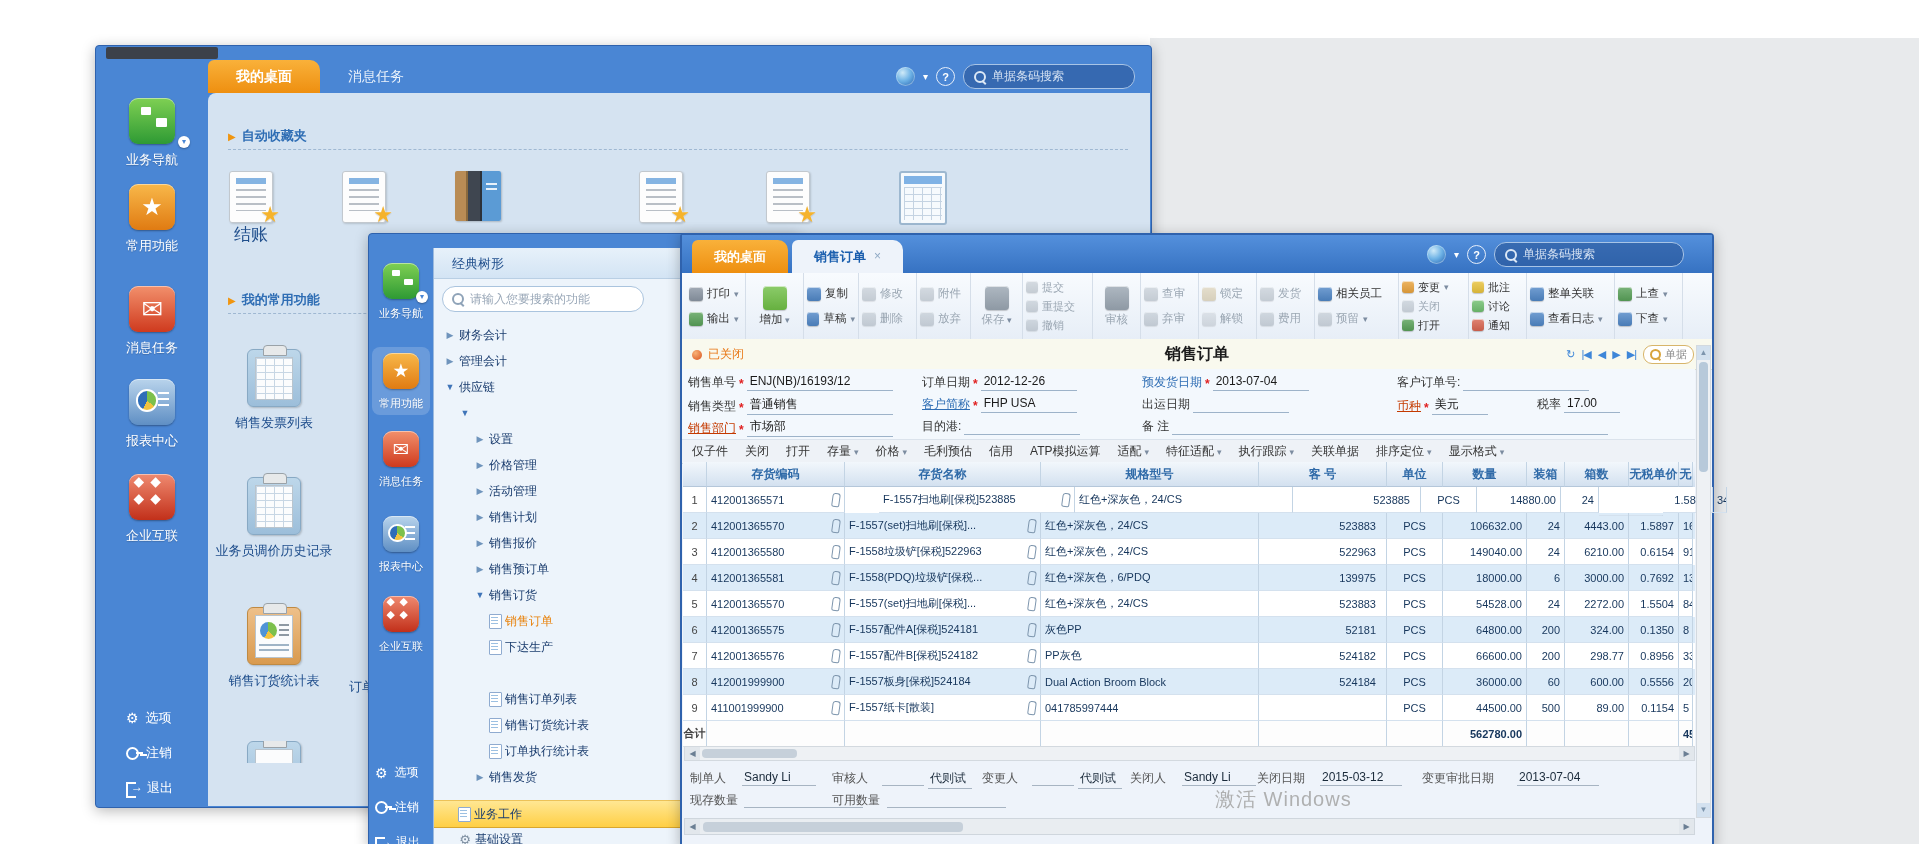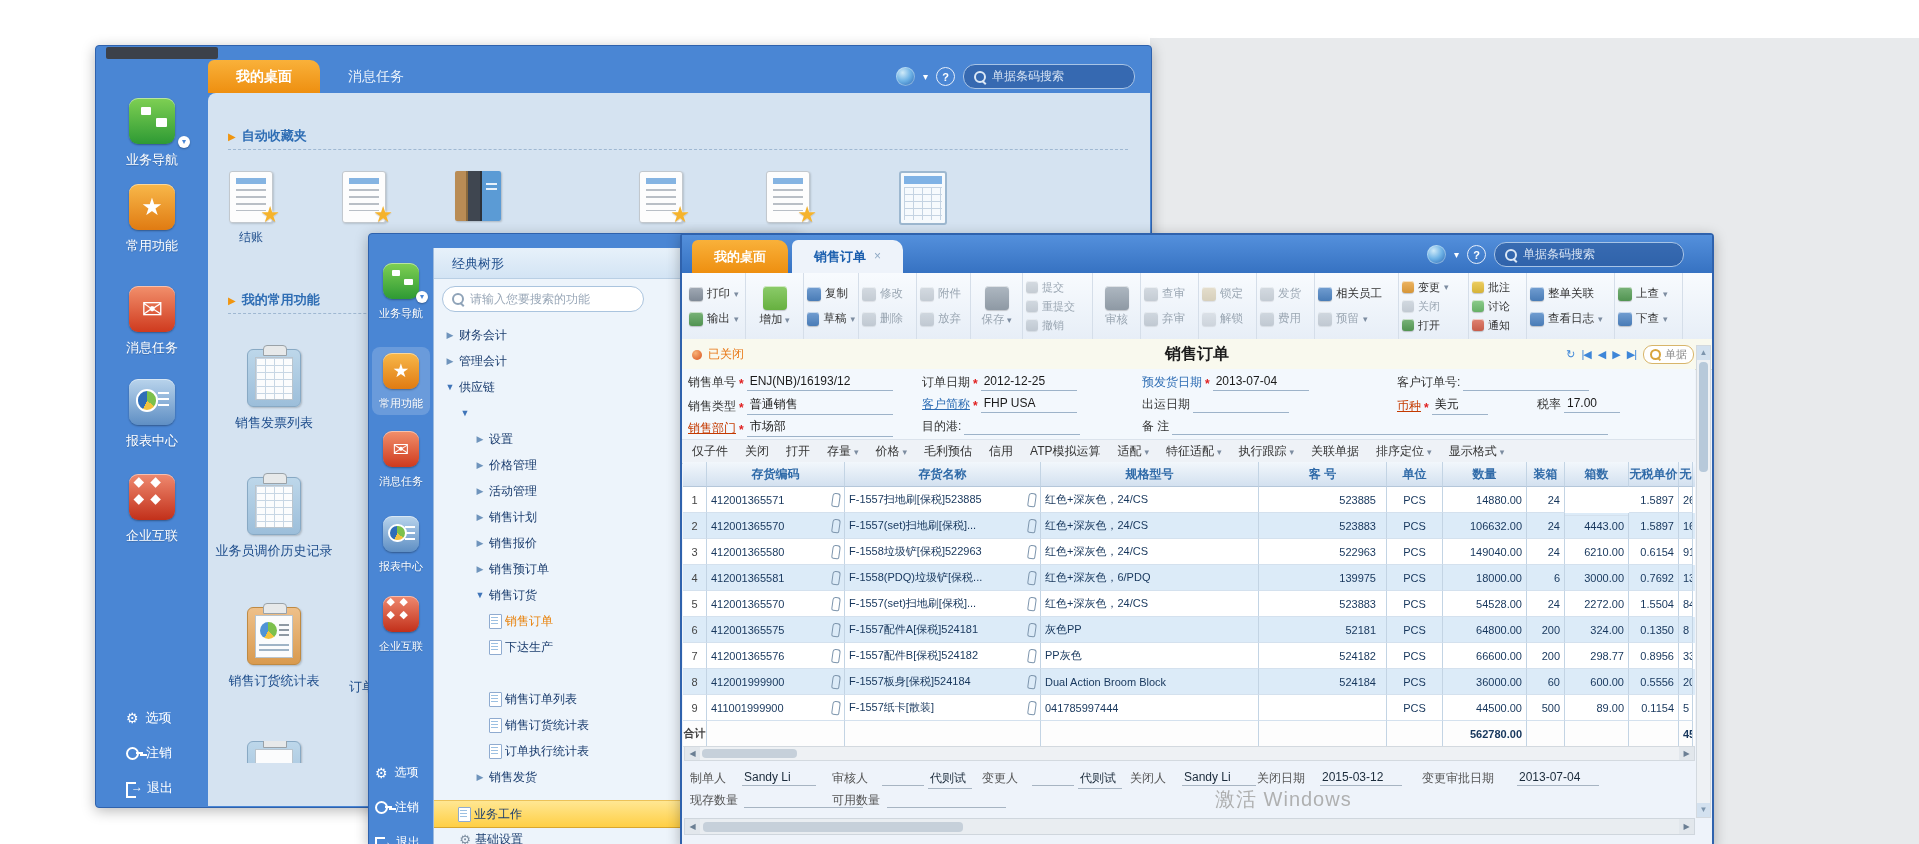--- a/index.html
+++ b/index.html
@@ -27,21 +27,21 @@
   .search-pill{height:23px;border:1px solid #a8c4e6;border-radius:12px;background:rgba(38,82,148,.55);
     display:flex;align-items:center;padding:0 10px;gap:6px;}
   .mag{width:8px;height:8px;border:2px solid #dce8f6;border-radius:50%;position:relative;display:inline-block;}
   .mag::after{content:"";position:absolute;width:2px;height:5px;background:#dce8f6;left:7px;top:7px;transform:rotate(-45deg);}
   .pill-text{color:#d4e1f2;font-size:12px;white-space:nowrap;}
   #bk-content{left:112px;top:47px;width:942px;height:713px;background:#d5e3f1;border-radius:8px 0 0 0;overflow:hidden;}
   .sec-head{color:#2e6db4;font-size:13px;font-weight:bold;display:flex;align-items:center;gap:6px;}
   .sec-arrow{color:#f0950f;font-size:10px;}
   .dashed{border-top:1px dashed #9fb8d2;}
   .dsk-item{position:absolute;width:110px;text-align:center;cursor:default;}
-  .dsk-label{margin-top:6px;font-size:12px;color:#1f4e8c;}
+  .dsk-label{font-size:17px;color:#1f4e8c;}
   
   .ic-doc-star{width:42px;height:50px;margin:0 auto;background:#fdfdfd;border:1px solid #c2c8ce;border-radius:3px;position:relative;
      box-shadow:1px 1px 2px rgba(0,0,0,.15);}
   .ic-doc-star::before{content:"";position:absolute;left:6px;top:6px;width:30px;height:6px;background:#85b4e2;}
   .ic-doc-star::after{content:"";position:absolute;left:6px;top:17px;width:30px;height:22px;
      background:repeating-linear-gradient(#b9bfc6 0 2px,transparent 2px 7px);}
   .star-badge{position:absolute;right:-8px;bottom:-6px;color:#f5b32c;font-size:22px;text-shadow:0 0 2px #fff,0 1px 1px rgba(0,0,0,.25);}
   .ic-books{width:46px;height:50px;margin:0 auto;border-radius:2px;
      background:linear-gradient(90deg,#b98c55 0 11px,#8a6a3e 11px 13px,#3f4650 13px 25px,#2c323a 25px 27px,#5b9bd5 27px 46px);
      box-shadow:1px 1px 2px rgba(0,0,0,.2);position:relative;}
@@ -635,21 +635,21 @@
   <div id="ft-form">
       <div class="frow" style="top: 5px;">
         <div class="ffield" style="left: 6px;">
           <span class="flabel">销售单号</span>
           <span class="freq">*</span>
           <span class="fvalue" style="min-width: 140px;">ENJ(NB)/16193/12</span>
         </div>
         <div class="ffield" style="left: 240px;">
           <span class="flabel">订单日期</span>
           <span class="freq">*</span>
-          <span class="fvalue" style="min-width: 90px;">2012-12-25</span>
+          <span class="fvalue" style="min-width: 90px;">2012-12-26</span>
         </div>
         <div class="ffield" style="left: 460px;">
           <span class="flabel blue">预发货日期</span>
           <span class="freq">*</span>
           <span class="fvalue" style="min-width: 90px;">2013-07-04</span>
         </div>
         <div class="ffield" style="left: 715px;">
           <span class="flabel">客户订单号:</span>
           <span class="fvalue" style="min-width: 120px;"></span>
         </div>
@@ -761,34 +761,34 @@
         <div class="tcell" style="width: 14px; flex: 0 0 auto;">无</div>
       </div>
       <div class="trow odd">
         <div class="tcell c-no" style="width: 24px; flex: 0 0 auto;">1</div>
         <div class="tcell " style="width: 138px; flex: 0 0 auto;">
           <span class="name-flex">
             <span>412001365571</span>
             <span class="paperclip"></span>
           </span>
         </div>
-        <div class="tcell " style="width: 196px; flex: 0 0 auto;">
+        <div class="tcell " style="width: 196px; flex: 0 0 auto; margin-left: 34px;">
           <span class="name-flex">
             <span>F-1557扫地刷[保税]523885</span>
             <span class="paperclip"></span>
           </span>
         </div>
         <div class="tcell " style="width: 218px; flex: 0 0 auto;">红色+深灰色，24/CS</div>
         <div class="tcell c-cust" style="width: 128px; flex: 0 0 auto;">523885</div>
         <div class="tcell c-c" style="width: 56px; flex: 0 0 auto;">PCS</div>
         <div class="tcell c-r" style="width: 84px; flex: 0 0 auto;">14880.00</div>
         <div class="tcell c-r" style="width: 38px; flex: 0 0 auto;">24</div>
         <div class="tcell c-r" style="width: 64px; flex: 0 0 auto; margin-top: 28px;">620.00</div>
         <div class="tcell c-r" style="width: 50px; flex: 0 0 auto;">1.5897</div>
-        <div class="tcell " style="width: 14px; flex: 0 0 auto;">26</div>
+        <div class="tcell " style="width: 14px; flex: 0 0 auto;">34</div>
       </div>
       <div class="trow even">
         <div class="tcell c-no" style="width: 24px; flex: 0 0 auto;">2</div>
         <div class="tcell " style="width: 138px; flex: 0 0 auto;">
           <span class="name-flex">
             <span>412001365570</span>
             <span class="paperclip"></span>
           </span>
         </div>
         <div class="tcell " style="width: 196px; flex: 0 0 auto;">

